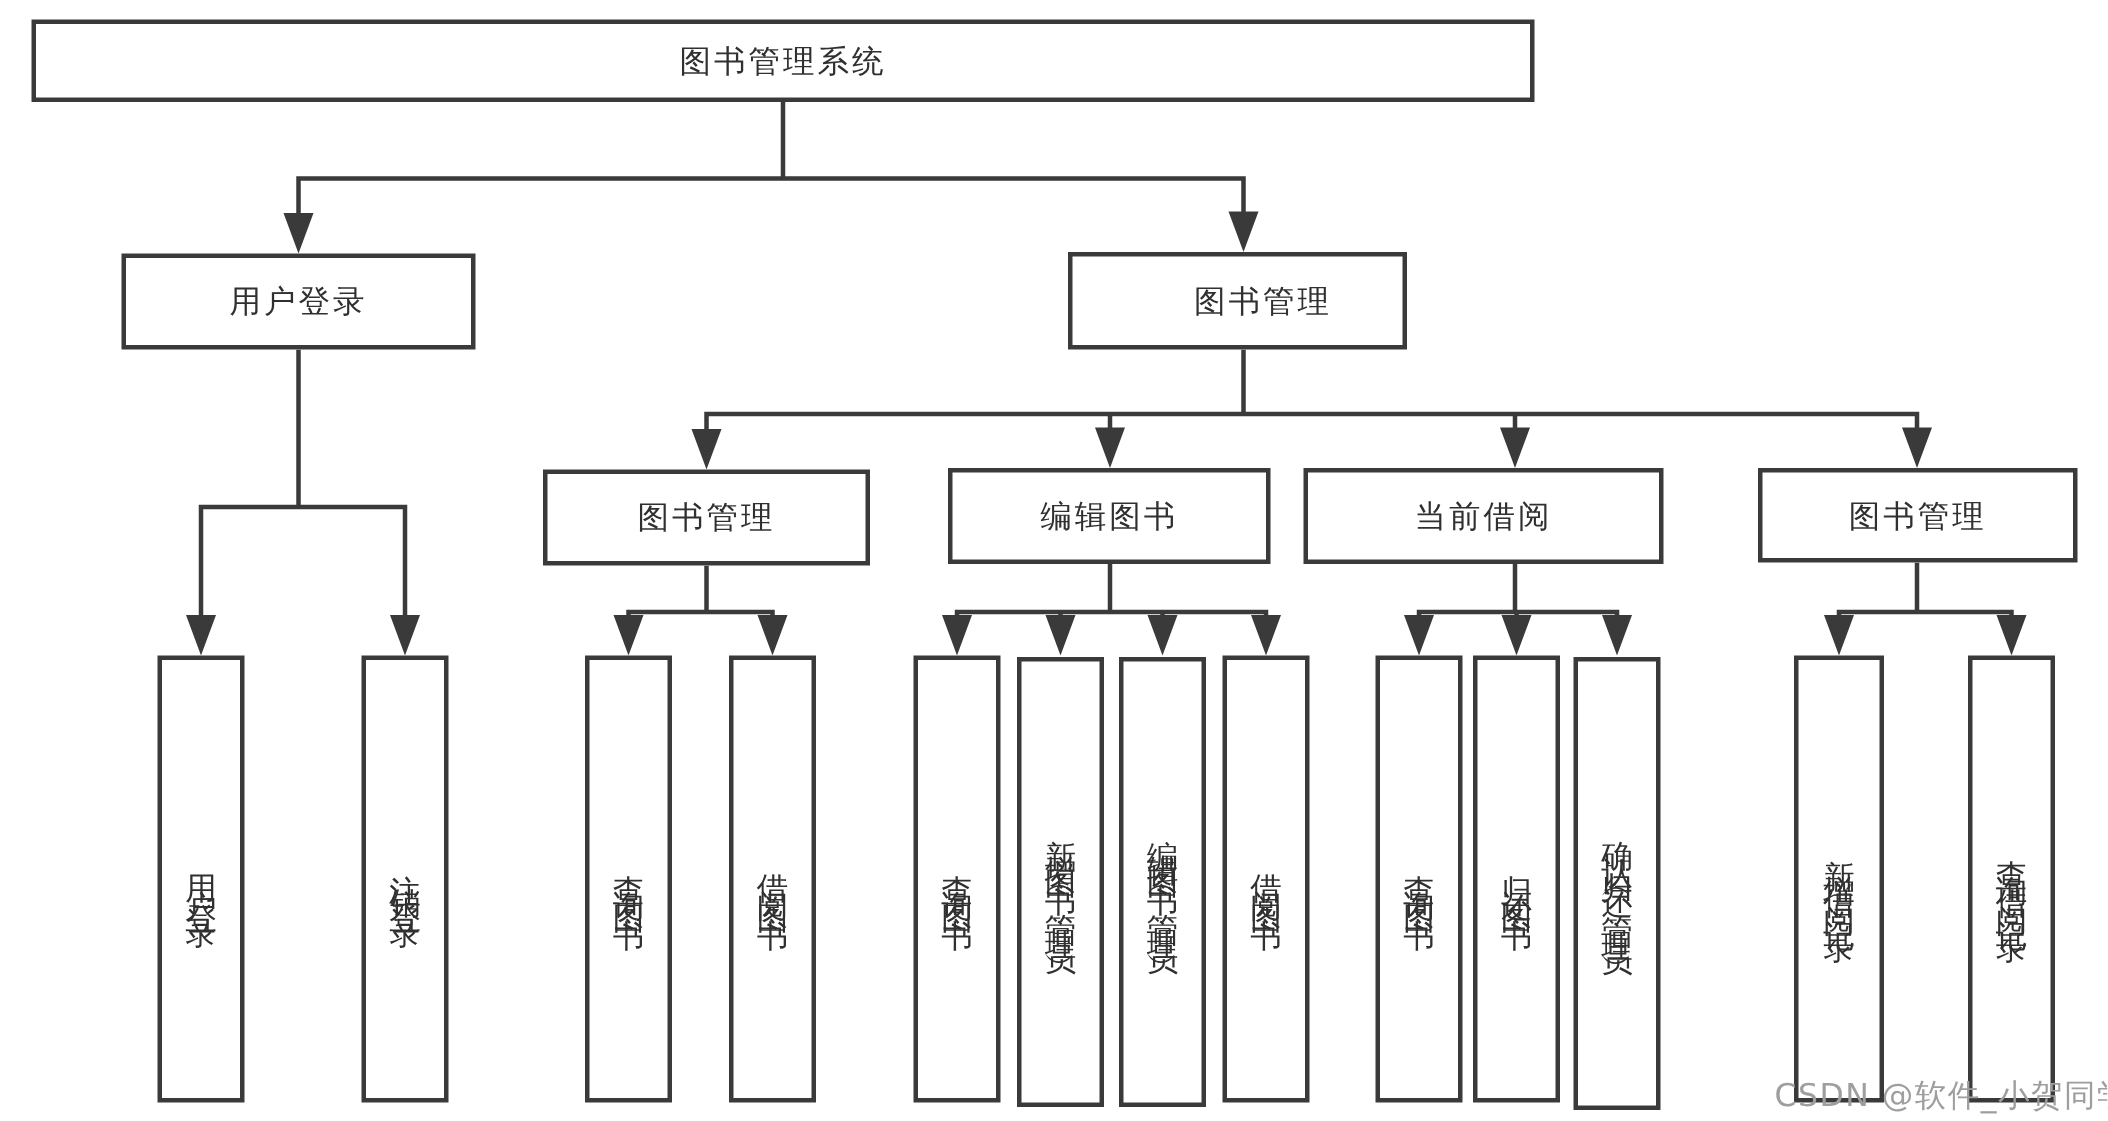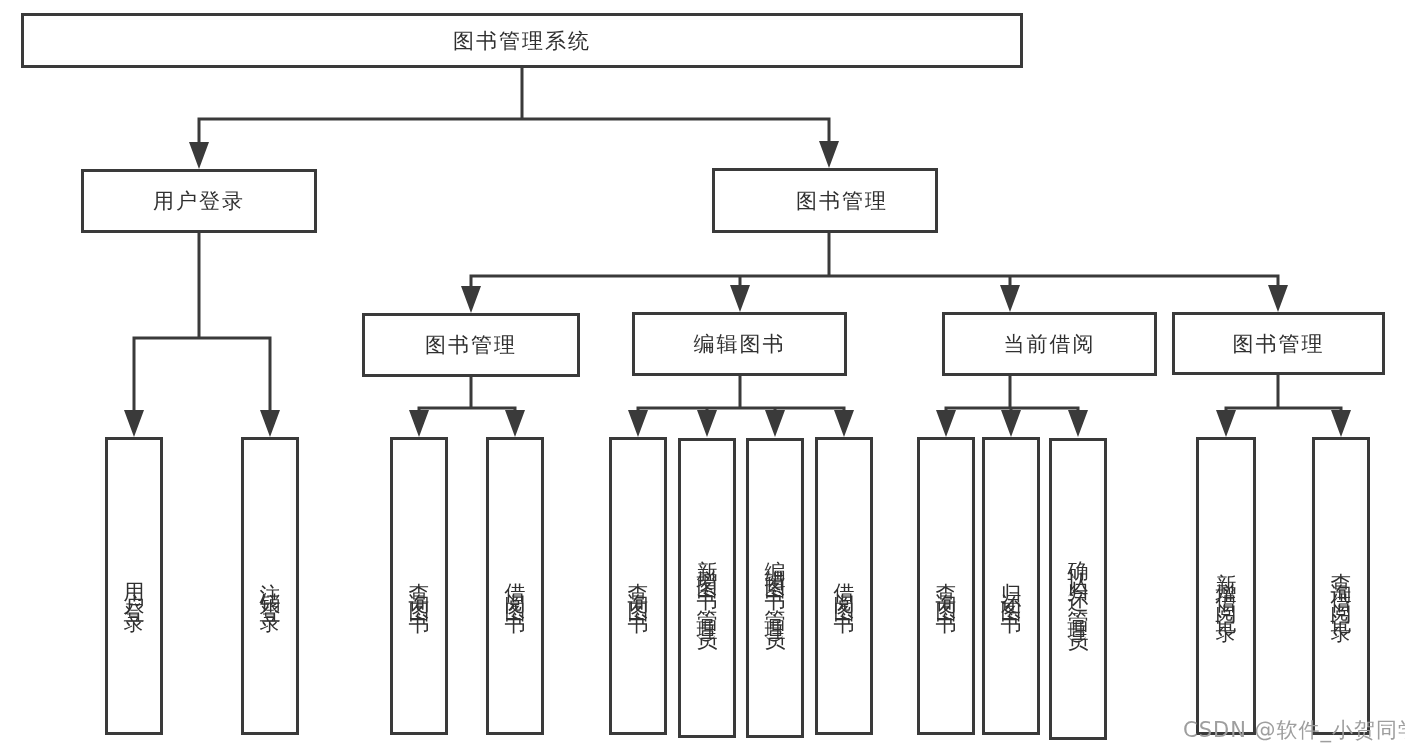--- a/index.html
+++ b/index.html
@@ -119,21 +119,21 @@
                         M1331 410 L1351 410 L1341 437 Z"></path>
   </svg>
 
   <div class="node" style="left:21px;top:13px;width:1002px;height:55px;">图书管理系统</div>
 
   <div class="node" style="left:81px;top:169px;width:236px;height:64px;">用户登录</div>
   <div class="node" style="left:712px;top:168px;width:226px;height:65px;padding-left:34px;">图书管理</div>
 
   <div class="node" style="left:362px;top:313px;width:218px;height:64px;">图书管理</div>
   <div class="node" style="left:632px;top:312px;width:215px;height:64px;">编辑图书</div>
-  <div class="node" style="left:942px;top:312px;width:215px;height:64px;">当前借阅</div>
+  <div class="node" style="left:869px;top:312px;width:240px;height:64px;">当前借阅</div>
   <div class="node" style="left:1172px;top:312px;width:213px;height:63px;">图书管理</div>
 
   <div class="node vnode" style="left:105px;top:437px;width:58px;height:298px;">用户登录</div>
   <div class="node vnode" style="left:241px;top:437px;width:58px;height:298px;">注销登录</div>
 
   <div class="node vnode" style="left:390px;top:437px;width:58px;height:298px;">查询图书</div>
   <div class="node vnode" style="left:486px;top:437px;width:58px;height:298px;">借阅图书</div>
 
   <div class="node vnode" style="left:609px;top:437px;width:58px;height:298px;">查询图书</div>
   <div class="node vnode" style="left:678px;top:438px;width:58px;height:300px;">新增图书（管理员）</div>

